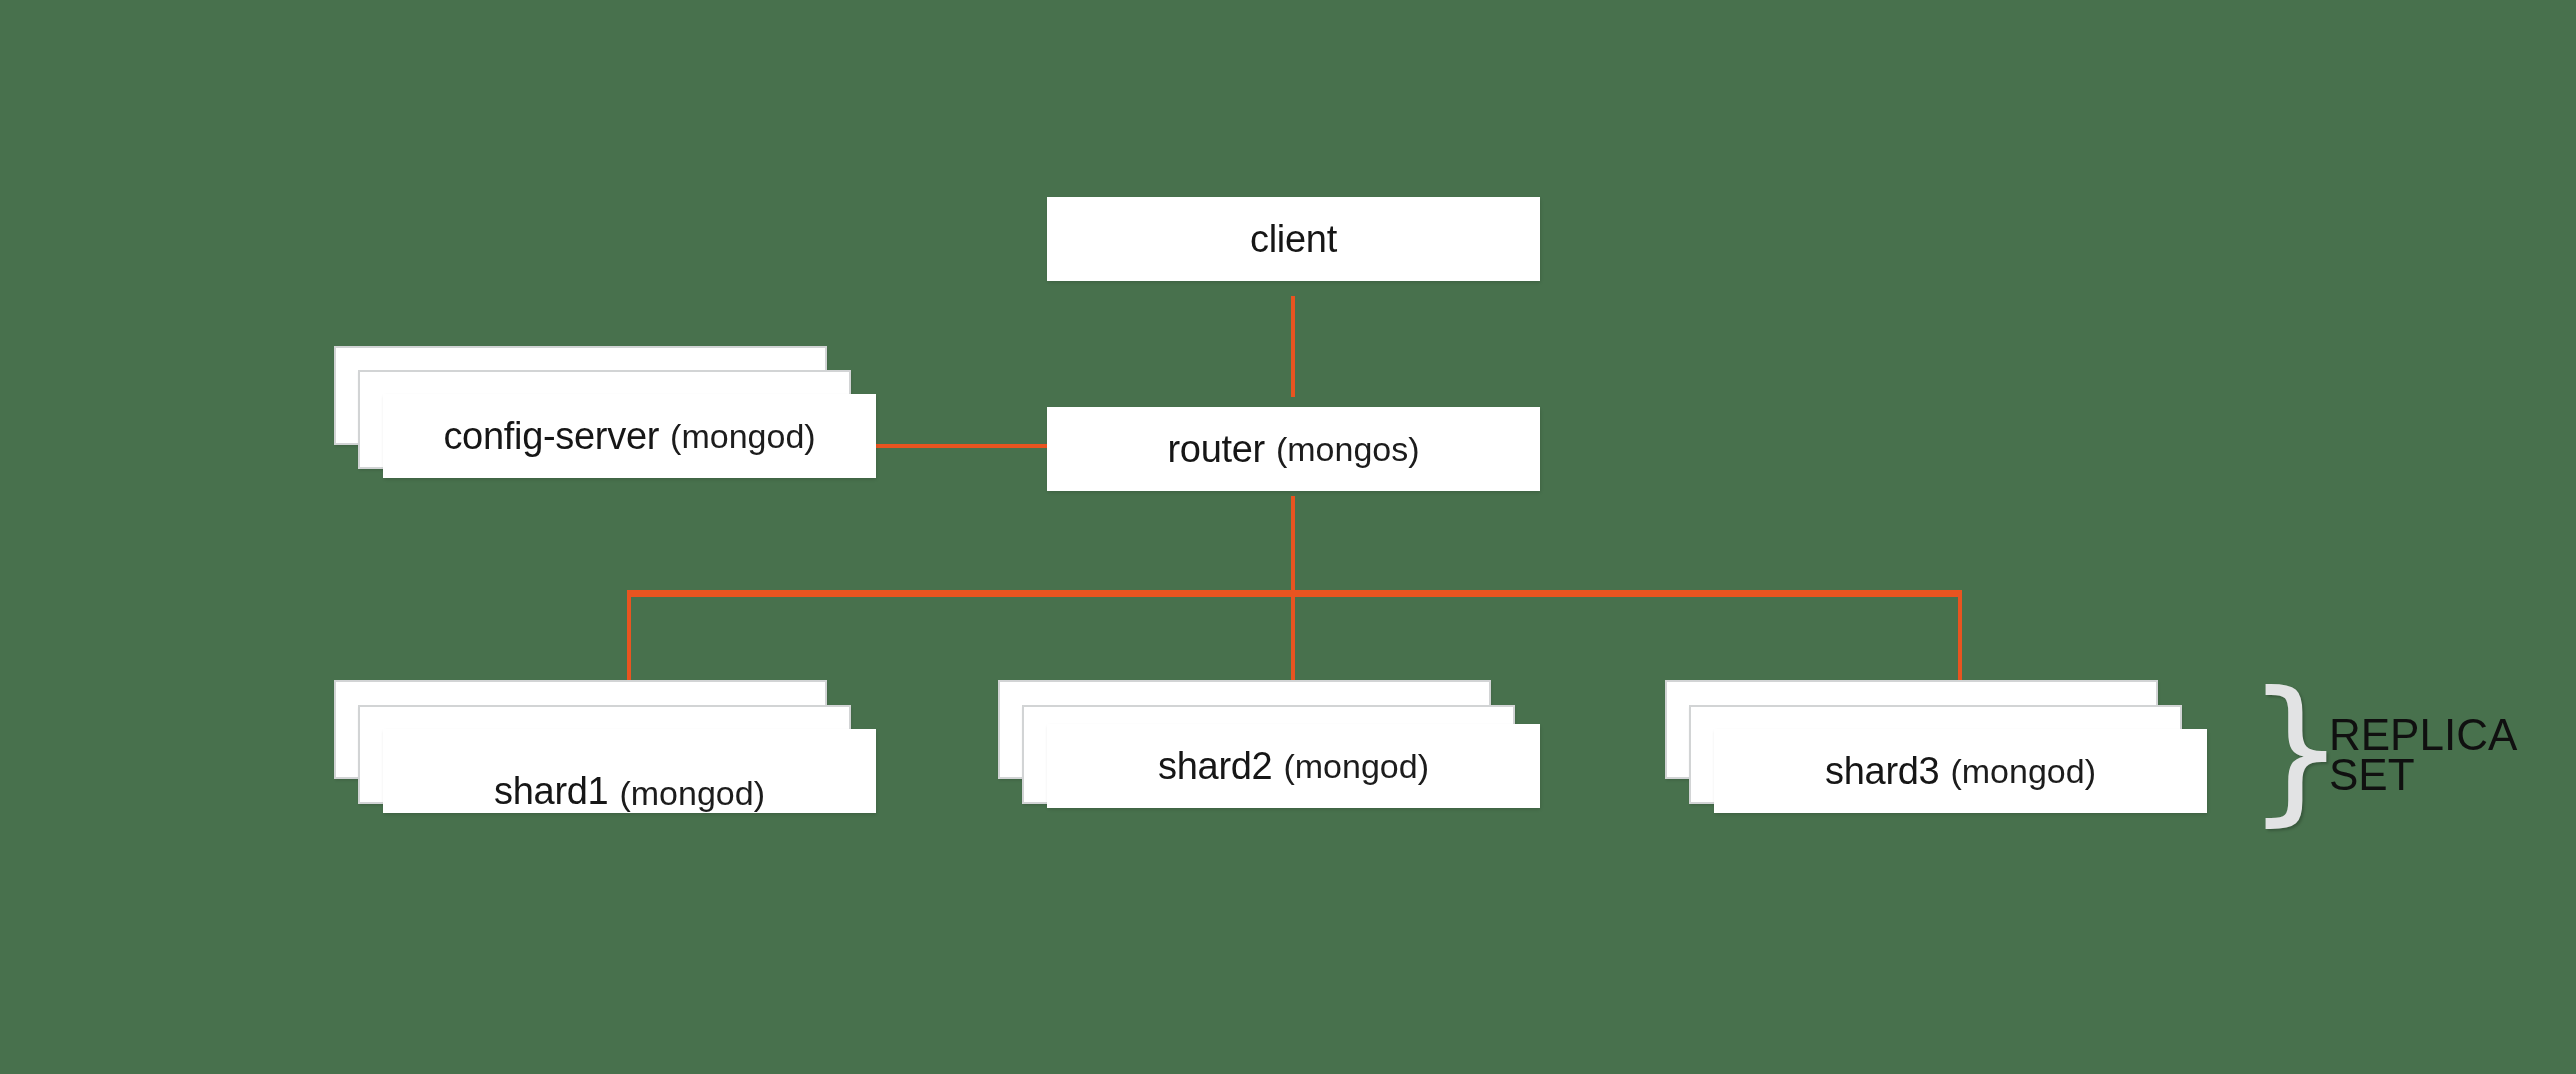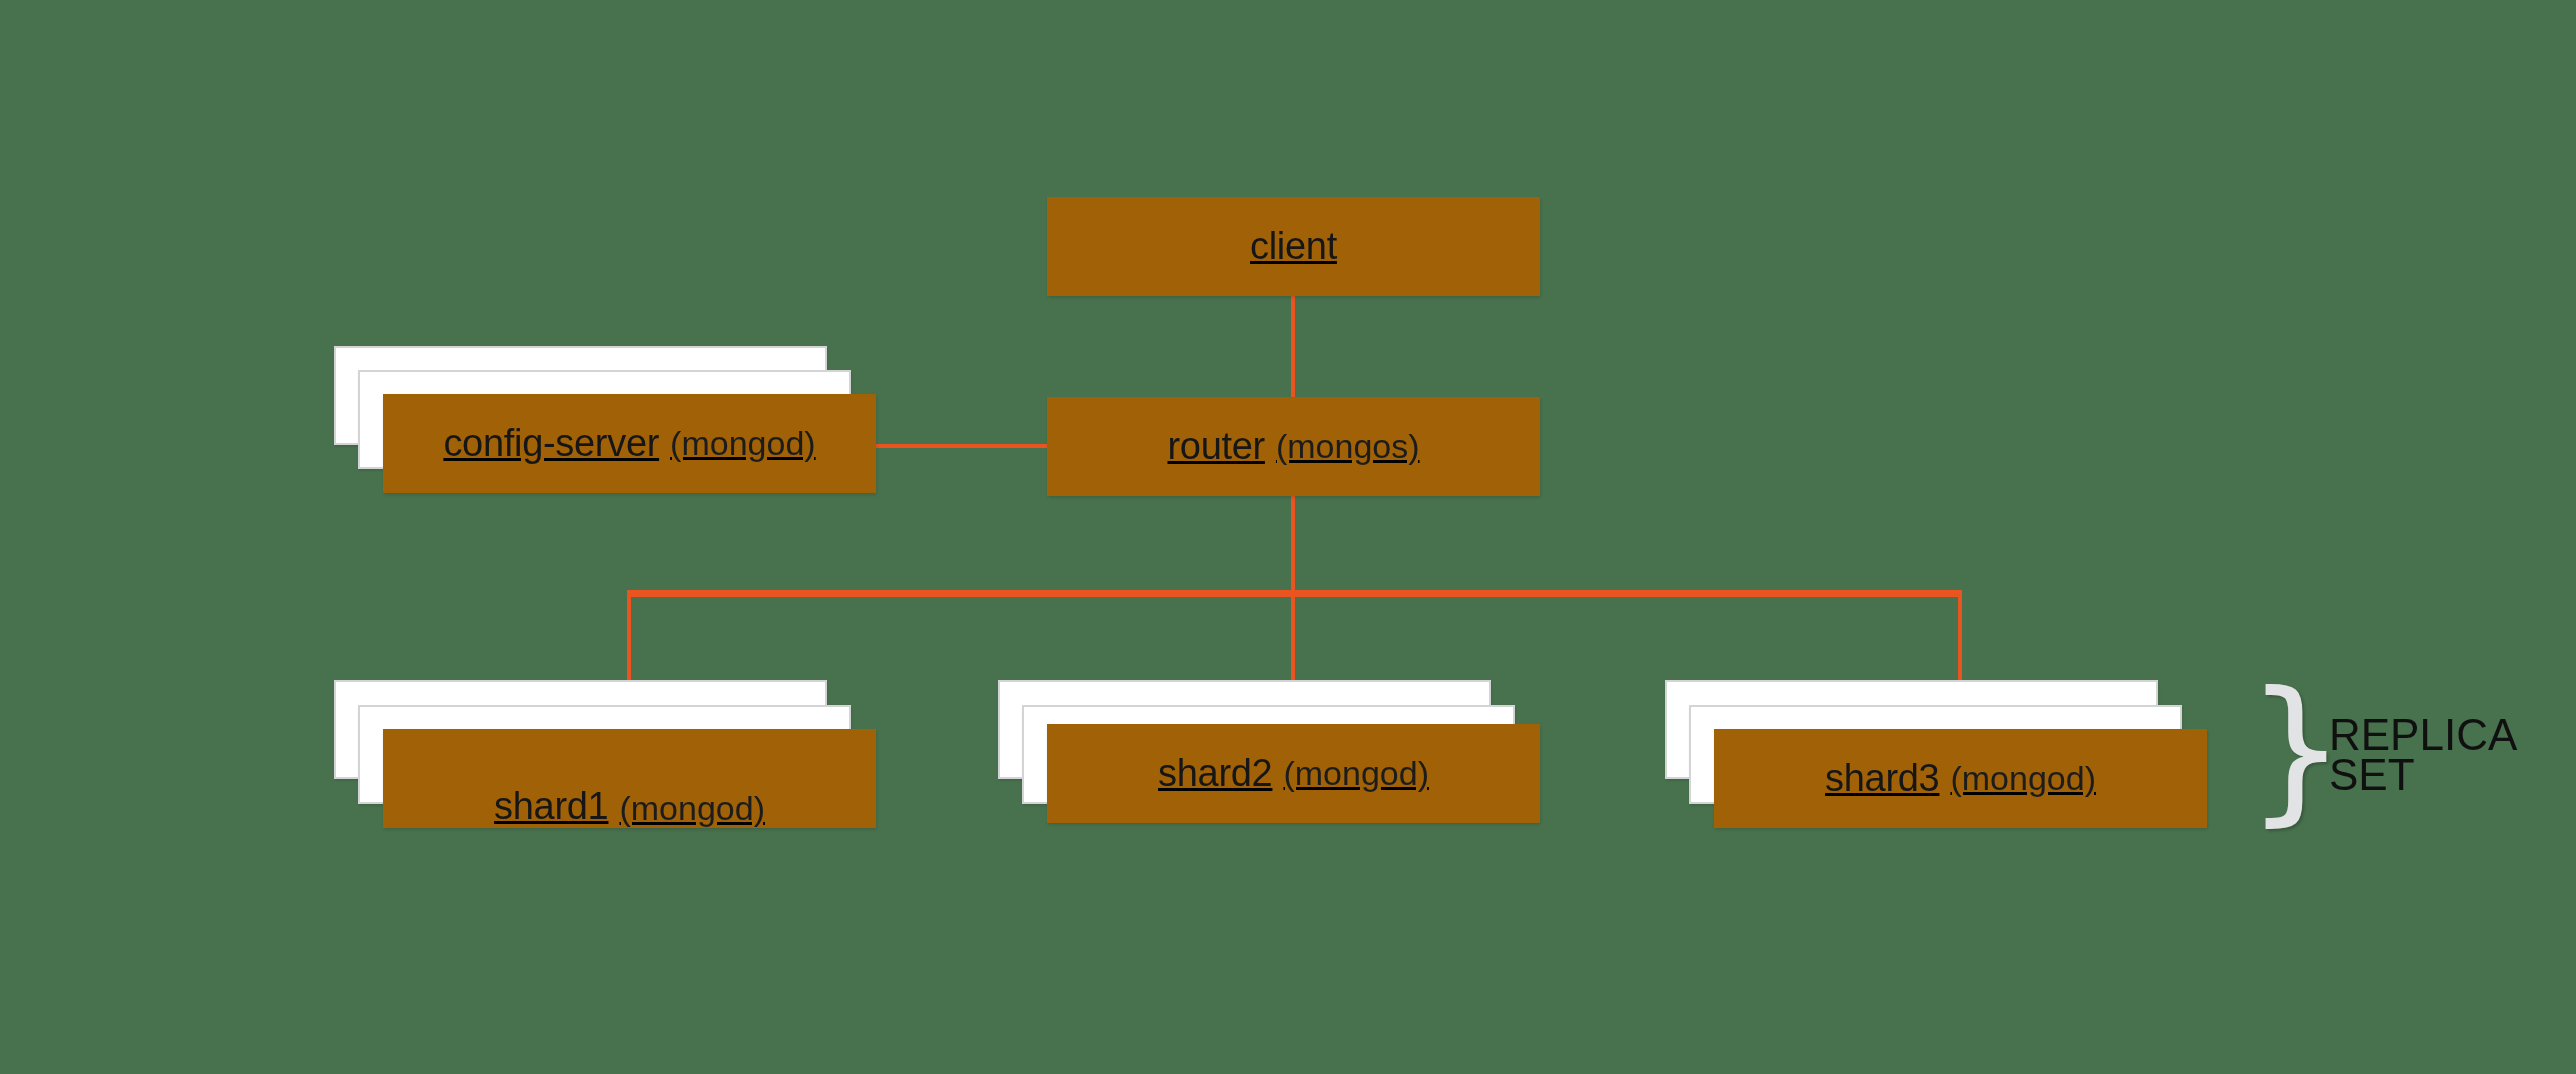--- a/index.html
+++ b/index.html
@@ -25,30 +25,29 @@
     background: #ffffff;
     border: 2.1px solid #d2d4d5;
     box-sizing: border-box;
     box-shadow: 1.4px 2.1px 2.8px rgba(0,0,0,0.14);
     z-index: 2;
   }
   
   .node {
     position: absolute;
     width: 493px;
-    height: 99px;
-    background: #a16207;
+    height: 84px;
+    background: #ffffff;
     display: flex;
     align-items: center;
     justify-content: center;
     gap: 11px;
     box-shadow: 1.4px 2.1px 3.5px rgba(0,0,0,0.16);
     z-index: 3;
     white-space: nowrap;
-    text-decoration: underline;
   }
   .node .main {
     font-size: 38px;
     color: #161616;
     letter-spacing: -0.3px;
   }
   .node .sub {
     font-size: 34px;
     color: #1c1c1c;
   }
@@ -84,21 +83,21 @@
   <div class="line" style="left:876px; top:444px; width:171px; height:4.2px;"></div>
   <div class="line" style="left:1291px; top:496px; width:4.2px; height:187px;"></div>
   <div class="line" style="left:627px; top:590px; width:1335px; height:7px;"></div>
   <div class="line" style="left:627px; top:590px; width:4.2px; height:91px;"></div>
   <div class="line" style="left:1958px; top:590px; width:4.2px; height:91px;"></div>
 
   <div class="node" style="left:1047px; top:197px;">
     <span class="main">client</span>
   </div>
 
-  <div class="node" style="left:1047px; top:397px;">
+  <div class="node" style="left:1047px; top:407px;">
     <span class="main">router</span>
     <span class="sub">(mongos)</span>
   </div>
 
   <div class="sheet" style="left:334px; top:346px;"></div>
   <div class="sheet" style="left:358px; top:370px;"></div>
   <div class="node" style="left:383px; top:394px;">
     <span class="main">config-server</span>
     <span class="sub">(mongod)</span>
   </div>

